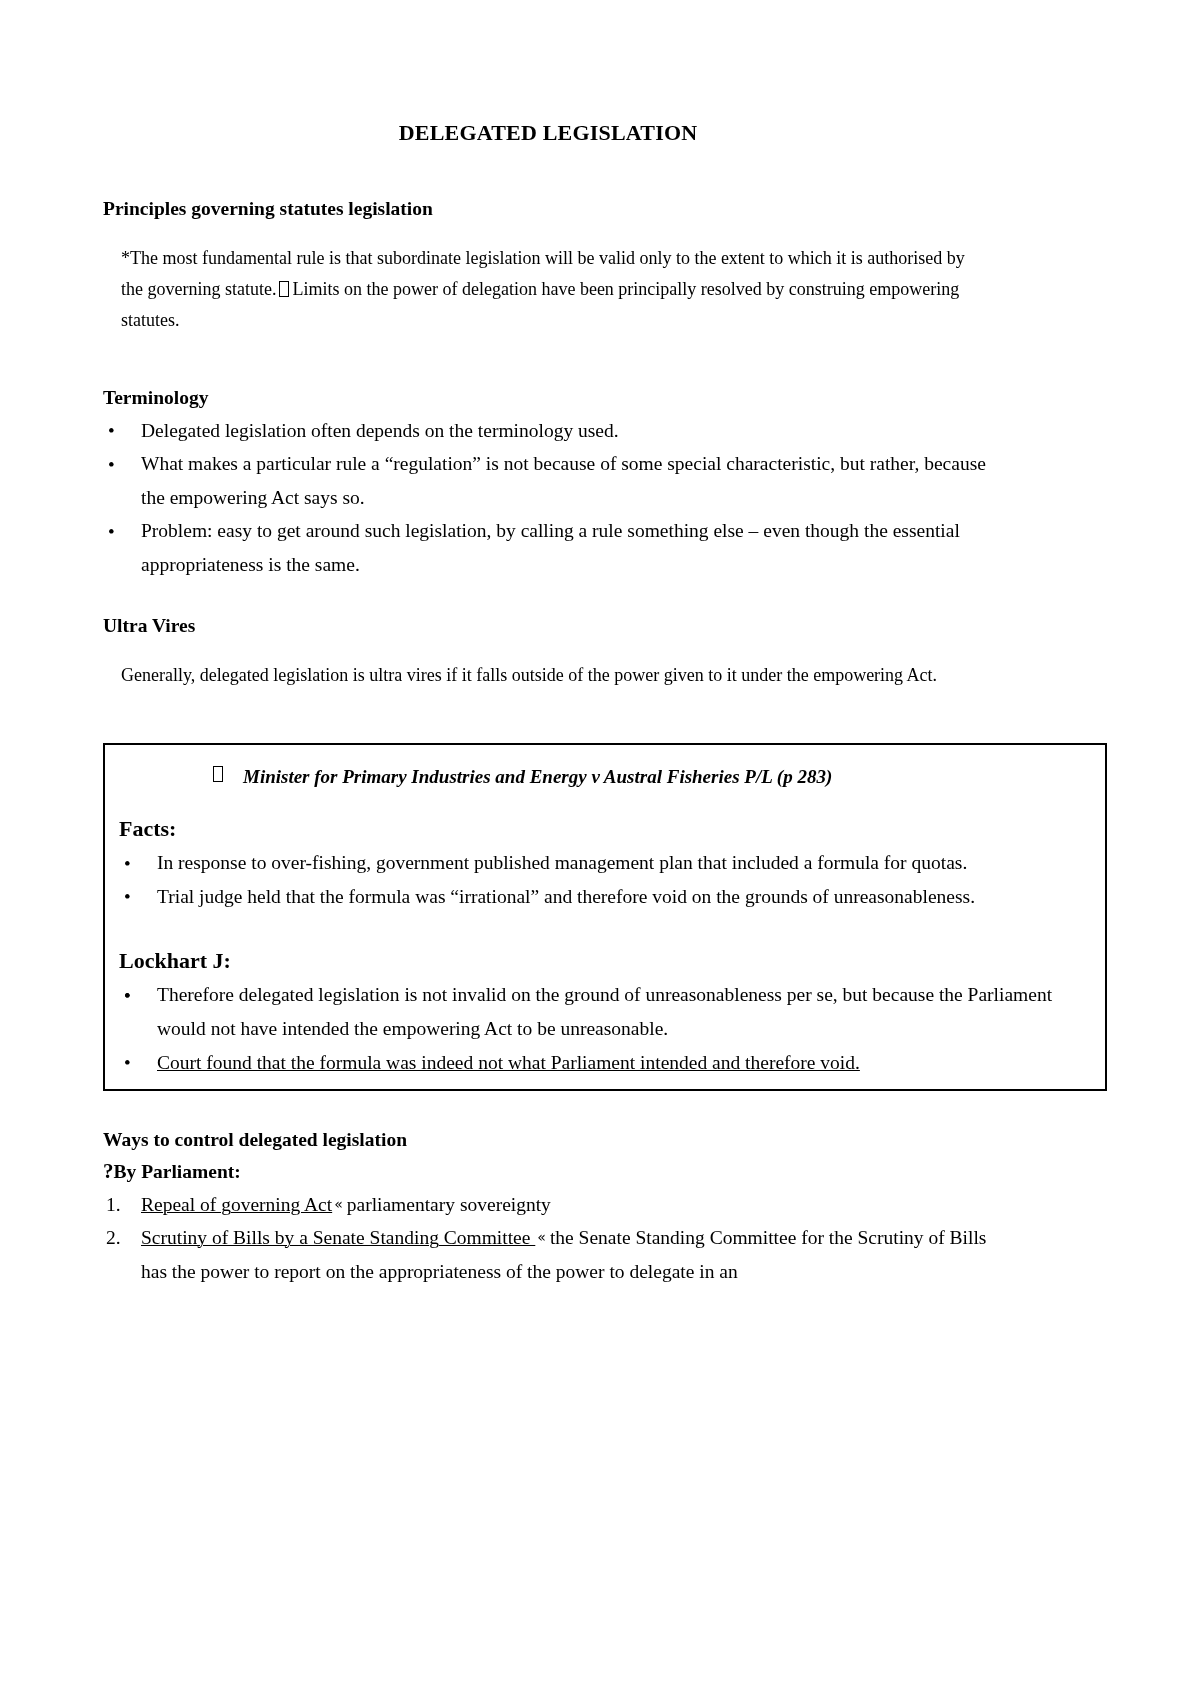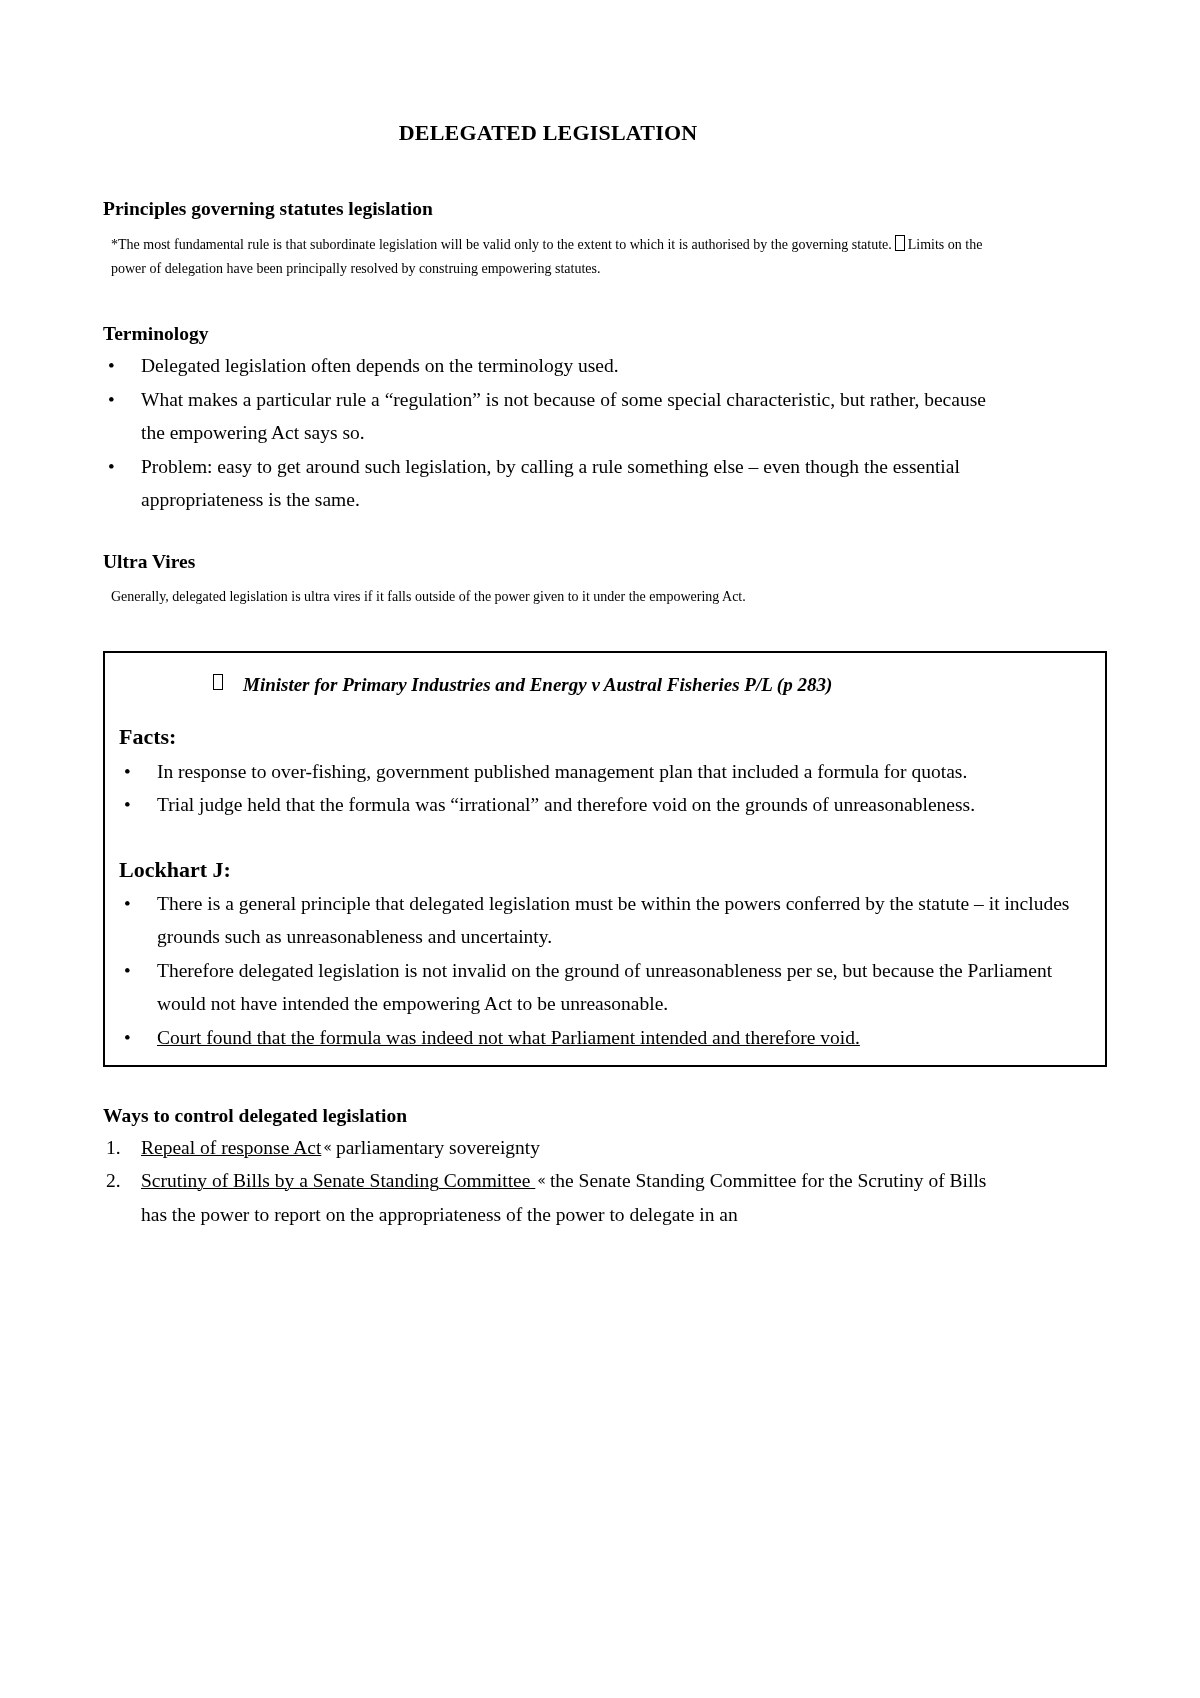--- a/index.html
+++ b/index.html
@@ -41,23 +41,23 @@
   .gap-sm { height: 20px; }
   .gap-box { height: 34px; }
 
   .heading {
     font-size: 19.5px;
     font-weight: bold;
     line-height: 1.55;
     margin: 0;
   }
   p.body-text {
-    font-size: 14px;
-    line-height: 1.72;
-    margin: 8px;
+    font-size: 18px;
+    line-height: 1.72;
+    margin: 18px;
     text-align: left;
   }
   ul.bullets, ol.numbers {
     margin: 0;
     padding: 0;
     list-style: none;
   }
   ul.bullets > li {
     font-size: 19.5px;
     line-height: 1.72;
@@ -183,31 +183,32 @@
           <li><span class="bullet-dot">•</span><span>In response to over-fishing, government published management plan that included a formula for quotas.</span></li>
           <li><span class="bullet-dot">•</span><span>Trial judge held that the formula was “irrational” and therefore void on the grounds of unreasonableness.</span></li>
         </ul>
       </div>
 
       <div class="gap-md"></div>
 
       <div class="box-inner">
         <div class="box-heading">Lockhart J:</div>
         <ul class="bullets">
-          <li><span class="bullet-dot">•</span><span>There is a general principle that delegated legislation must be within the powers conferred by the statute – it includes grounds such as unreasonableness and uncertainty.</span></li>
+          <li><span class="bullet-dot">•</span></li>
           <li><span class="bullet-dot">•</span><span>Therefore delegated legislation is not invalid on the ground of unreasonableness per se, but because the Parliament would not have intended the empowering Act to be unreasonable.</span></li>
           <li><span class="bullet-dot">•</span><u class="uline">Court found that the formula was indeed not what Parliament intended and therefore void.</u></li>
         </ul>
       </div>
     </div>
 
     <div class="gap-box"></div>
 
     <div>
       <div class="heading">Ways to control delegated legislation</div>
+      <div class="heading"><span class="wingding-q">?</span><span>By Parliament:</span></div>
       <ol class="numbers">
-        <li><span class="num-marker">1.</span><u class="uline">Repeal of response Act</u><span class="arrow-glyph">«</span><span>parliamentary sovereignty</span></li>
+        <li><span class="num-marker">1.</span><u class="uline">Repeal of governing Act</u><span class="arrow-glyph">«</span><span>parliamentary sovereignty</span></li>
         <li><span class="num-marker">2.</span><u class="uline">Scrutiny of Bills by a Senate Standing Committee </u><span class="arrow-glyph">«</span><span>the Senate Standing Committee for the Scrutiny of Bills has the power to report on the appropriateness of the power to delegate in an</span></li>
       </ol>
     </div>
 
   </div>
 </div>
 
 </body></html>

